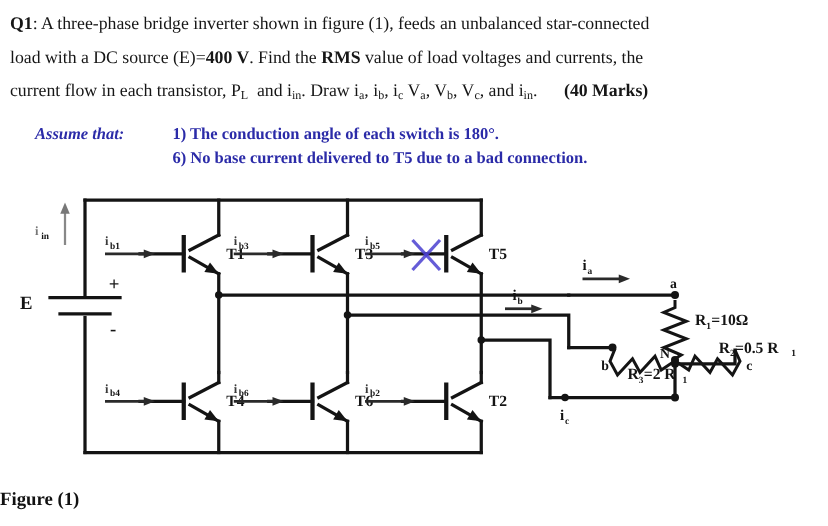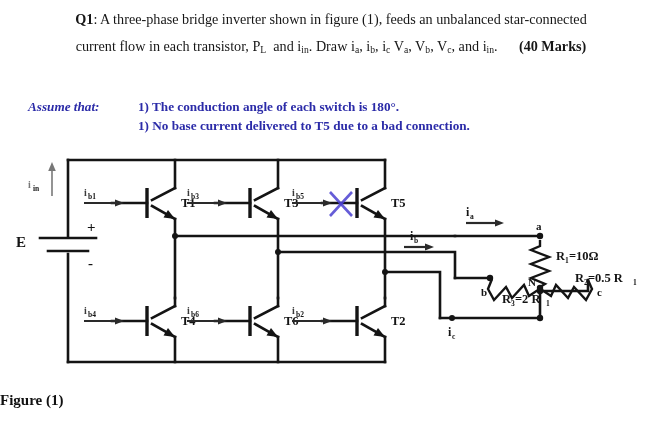--- a/index.html
+++ b/index.html
@@ -25,21 +25,21 @@
   
   .qtext {
     position: absolute;
     left: 8px;
     top: 6px;
     width: 646px;
     font-size: 14.2px;
     line-height: 27px;
     color: #161616;
   }
-  .qtext .ln { display: block; white-space: nowrap; text-align: center; }
+  .qtext .ln { display: block; white-space: nowrap; }
   .b { font-weight: bold; }
   .marks { font-weight: bold; }
   sub {
     font-size: 0.68em;
     vertical-align: -0.25em;
     line-height: 0;
   }
 
   
   .assume {
@@ -118,28 +118,29 @@
   .xmark { stroke: #4a3fd0; stroke-width: 2.6; fill: none; opacity: .85; }
   .res { stroke: #141414; stroke-width: 2.4; fill: none; stroke-linejoin: miter; }
 </style>
 </head>
 <body>
 
 <div id="page">
 
   <div class="qtext">
     <span class="ln"><span class="b">Q1</span>: A three-phase bridge inverter shown in figure (1), feeds an unbalanced star-connected</span>
+    <span class="ln">load with a DC source (E)=<span class="b">400 V</span>. Find the <span class="b">RMS</span> value of load voltages and currents, the</span>
     <span class="ln">current flow in each transistor, P<sub>L</sub>&nbsp; and i<sub>in</sub>. Draw i<sub>a</sub>, i<sub>b</sub>, i<sub>c</sub> V<sub>a</sub>, V<sub>b</sub>, V<sub>c</sub>, and i<sub>in</sub>. &nbsp;&nbsp;&nbsp;&nbsp;&nbsp;<span class="marks">(40 Marks)</span></span>
   </div>
 
   <div class="assume">
     <span class="head">Assume that:</span>
     <span class="items">
       <span>1) The conduction angle of each switch is 180°.</span>
-      <span>1) No base current delivered to T5 due to a bad connection.</span>
+      <span>6) No base current delivered to T5 due to a bad connection.</span>
     </span>
   </div>
 
   <svg id="diagram" viewBox="0 0 662 244">
 
     <path class="wire" d="M 68 12 L 385 12"></path>
 
     <path class="wire" d="M 68 214 L 385 214"></path>
 
     <path class="wire" d="M 68 12 L 68 88"></path>

